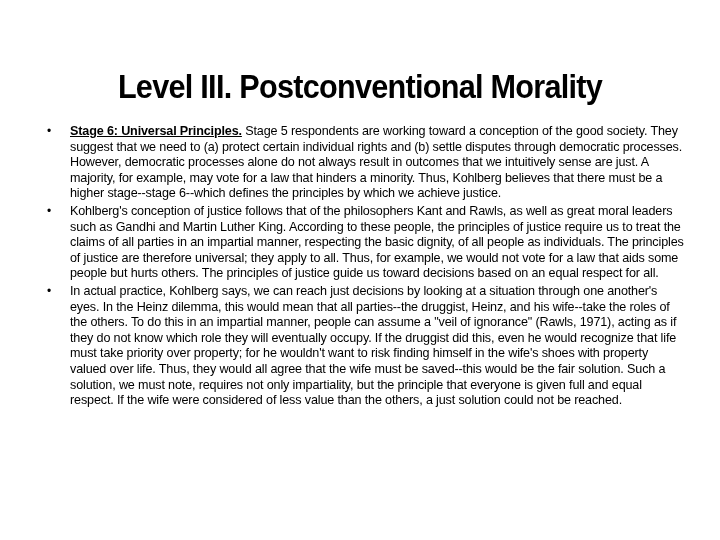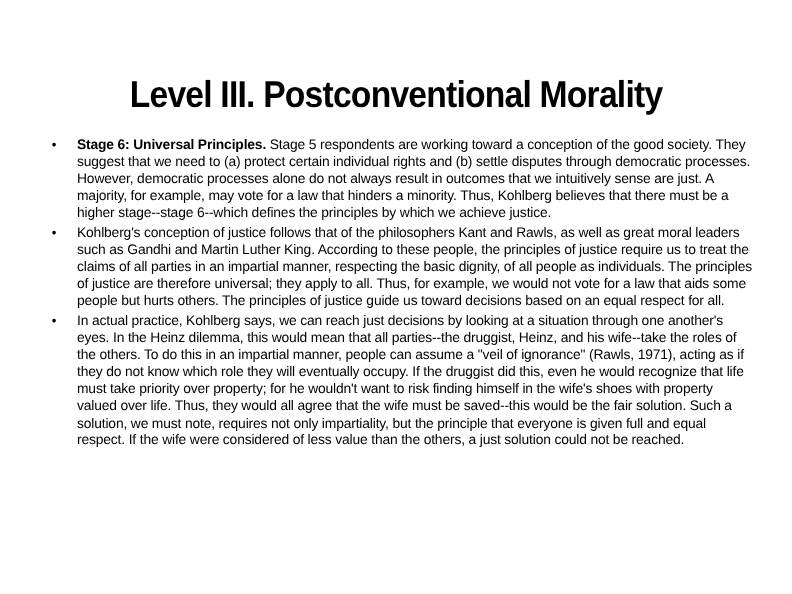--- a/index.html
+++ b/index.html
@@ -19,21 +19,21 @@
     }
     .bullets { list-style: none; margin: 0; padding: 0; }
     .bullet-item {
       position: relative; padding-left: 26px; margin-bottom: 2px;
       font-size: 12.6px; line-height: 15.6px; letter-spacing: -0.15px;
     }
     .bullet-glyph {
       position: absolute; left: 0; top: 0; width: 10px; text-align: center;
       font-size: 12px;
     }
-    .lead { font-weight: bold; }
+    .lead { font-weight: bold; text-decoration: underline; }
   </style>
 </head>
 <body>
 
 <h1 class="slide-title">Level III. Postconventional Morality</h1>
 
 <div class="content">
   <ul class="bullets">
     <li class="bullet-item">
       <span class="bullet-glyph">•</span>

